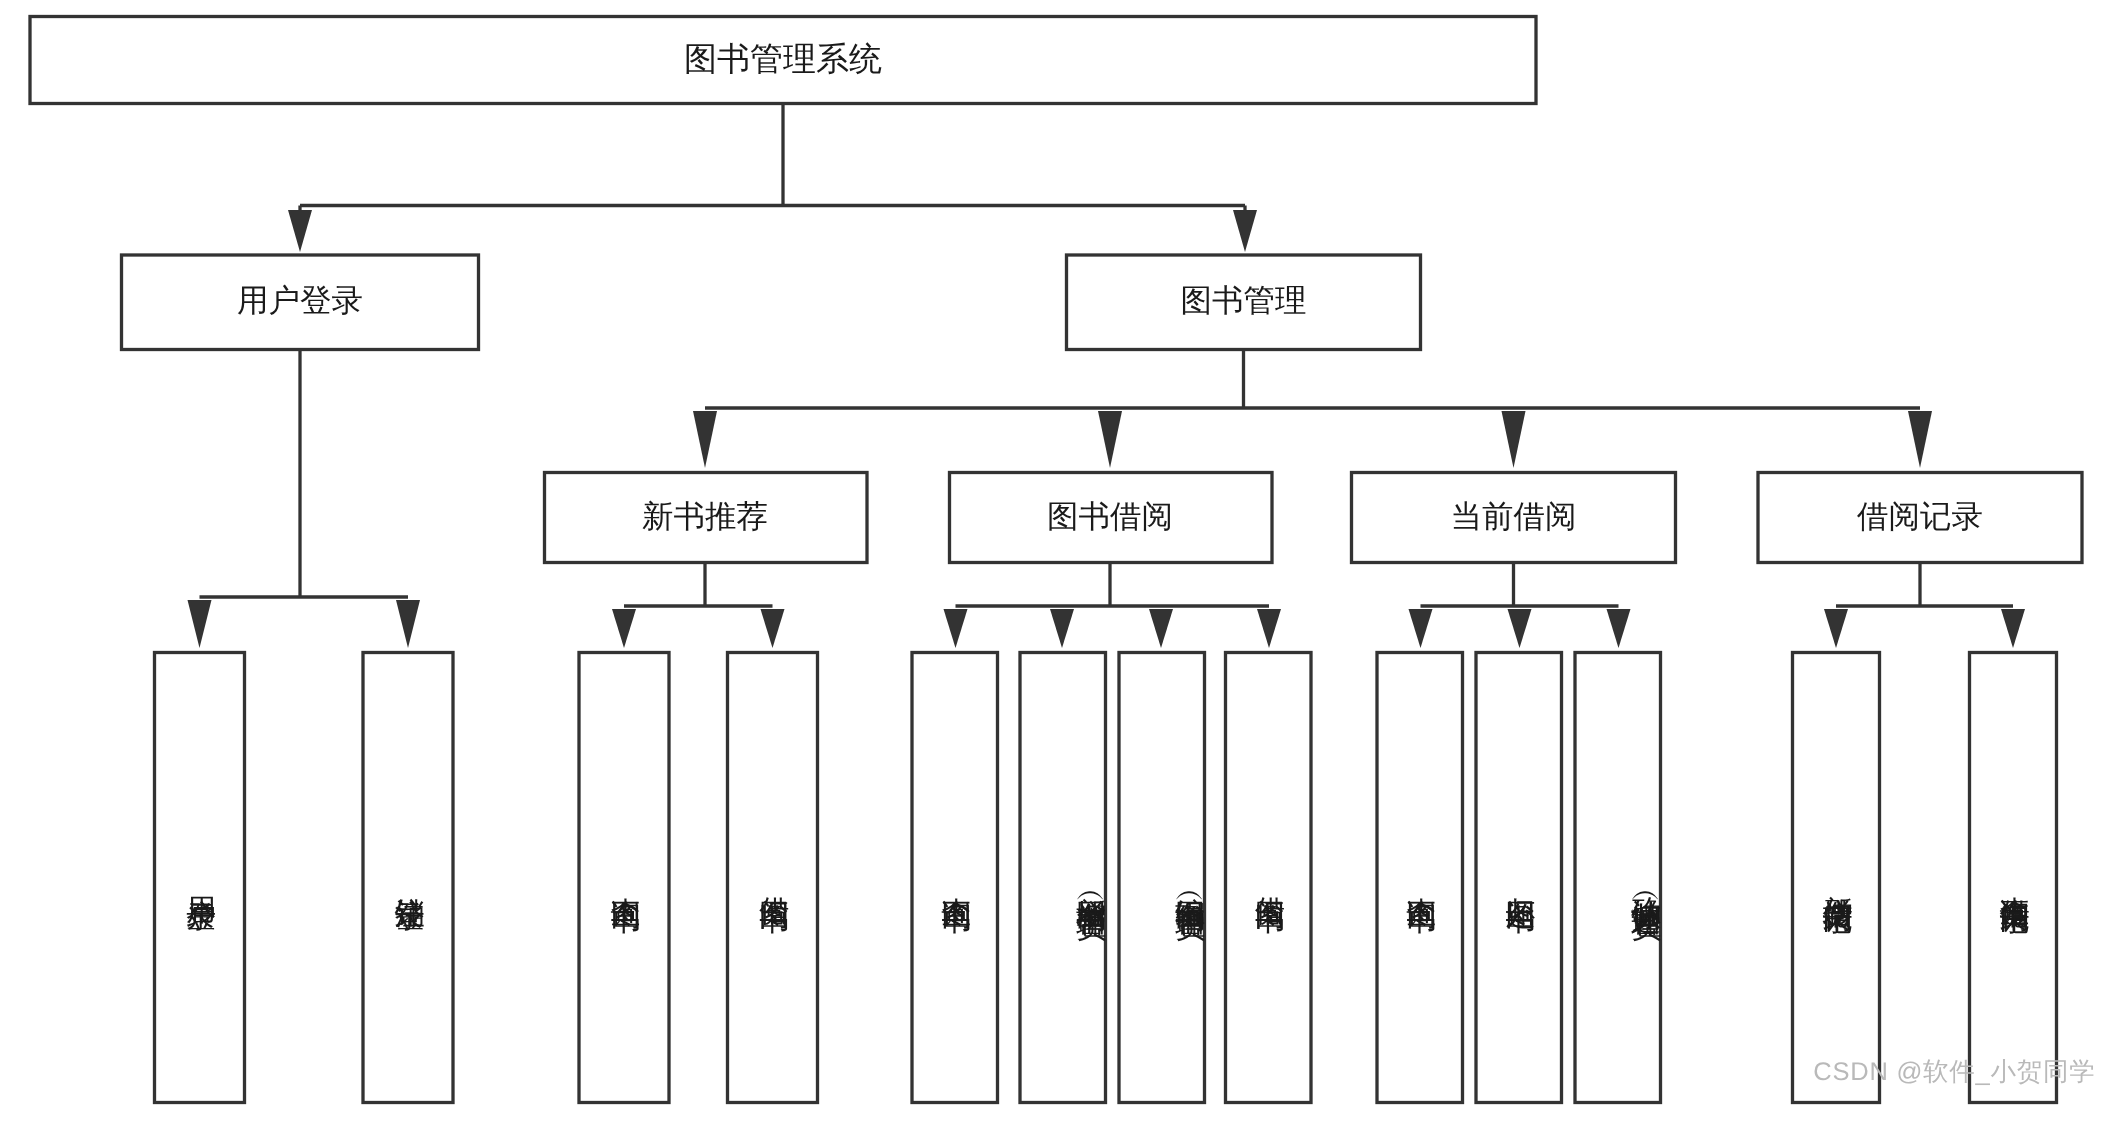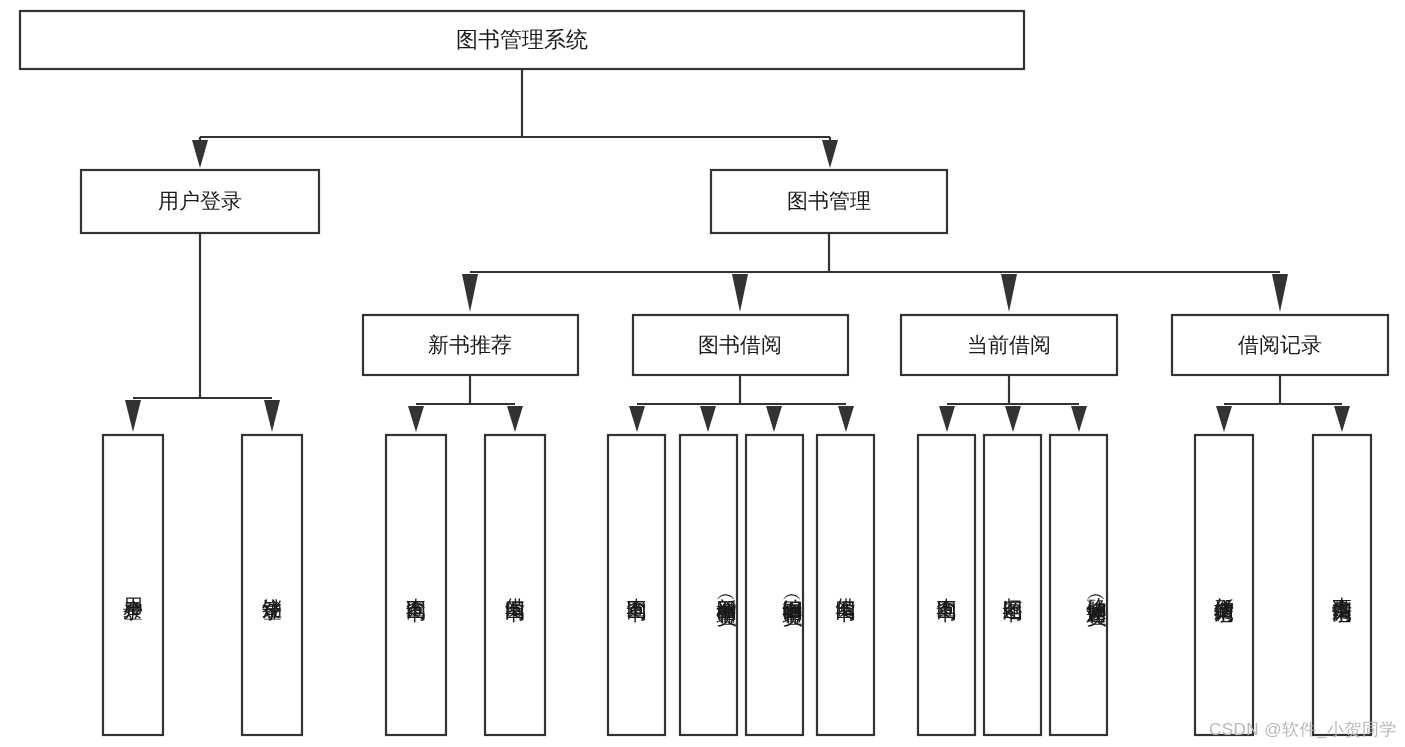--- a/index.html
+++ b/index.html
@@ -63,21 +63,21 @@
     letter-spacing: 1.5px;
     white-space: nowrap;
     display: flex;
     align-items: center;
     justify-content: center;
     pointer-events: none;
   }
   .watermark {
     position: absolute;
     right: 8px;
-    bottom: 6px;
+    bottom: 21px;
     font-family: "Liberation Sans", "DejaVu Sans", sans-serif;
     font-size: 17px;
     color: #b9b9b9;
     letter-spacing: 0.5px;
     user-select: none;
   }
 </style>
 </head>
 <body>
 

